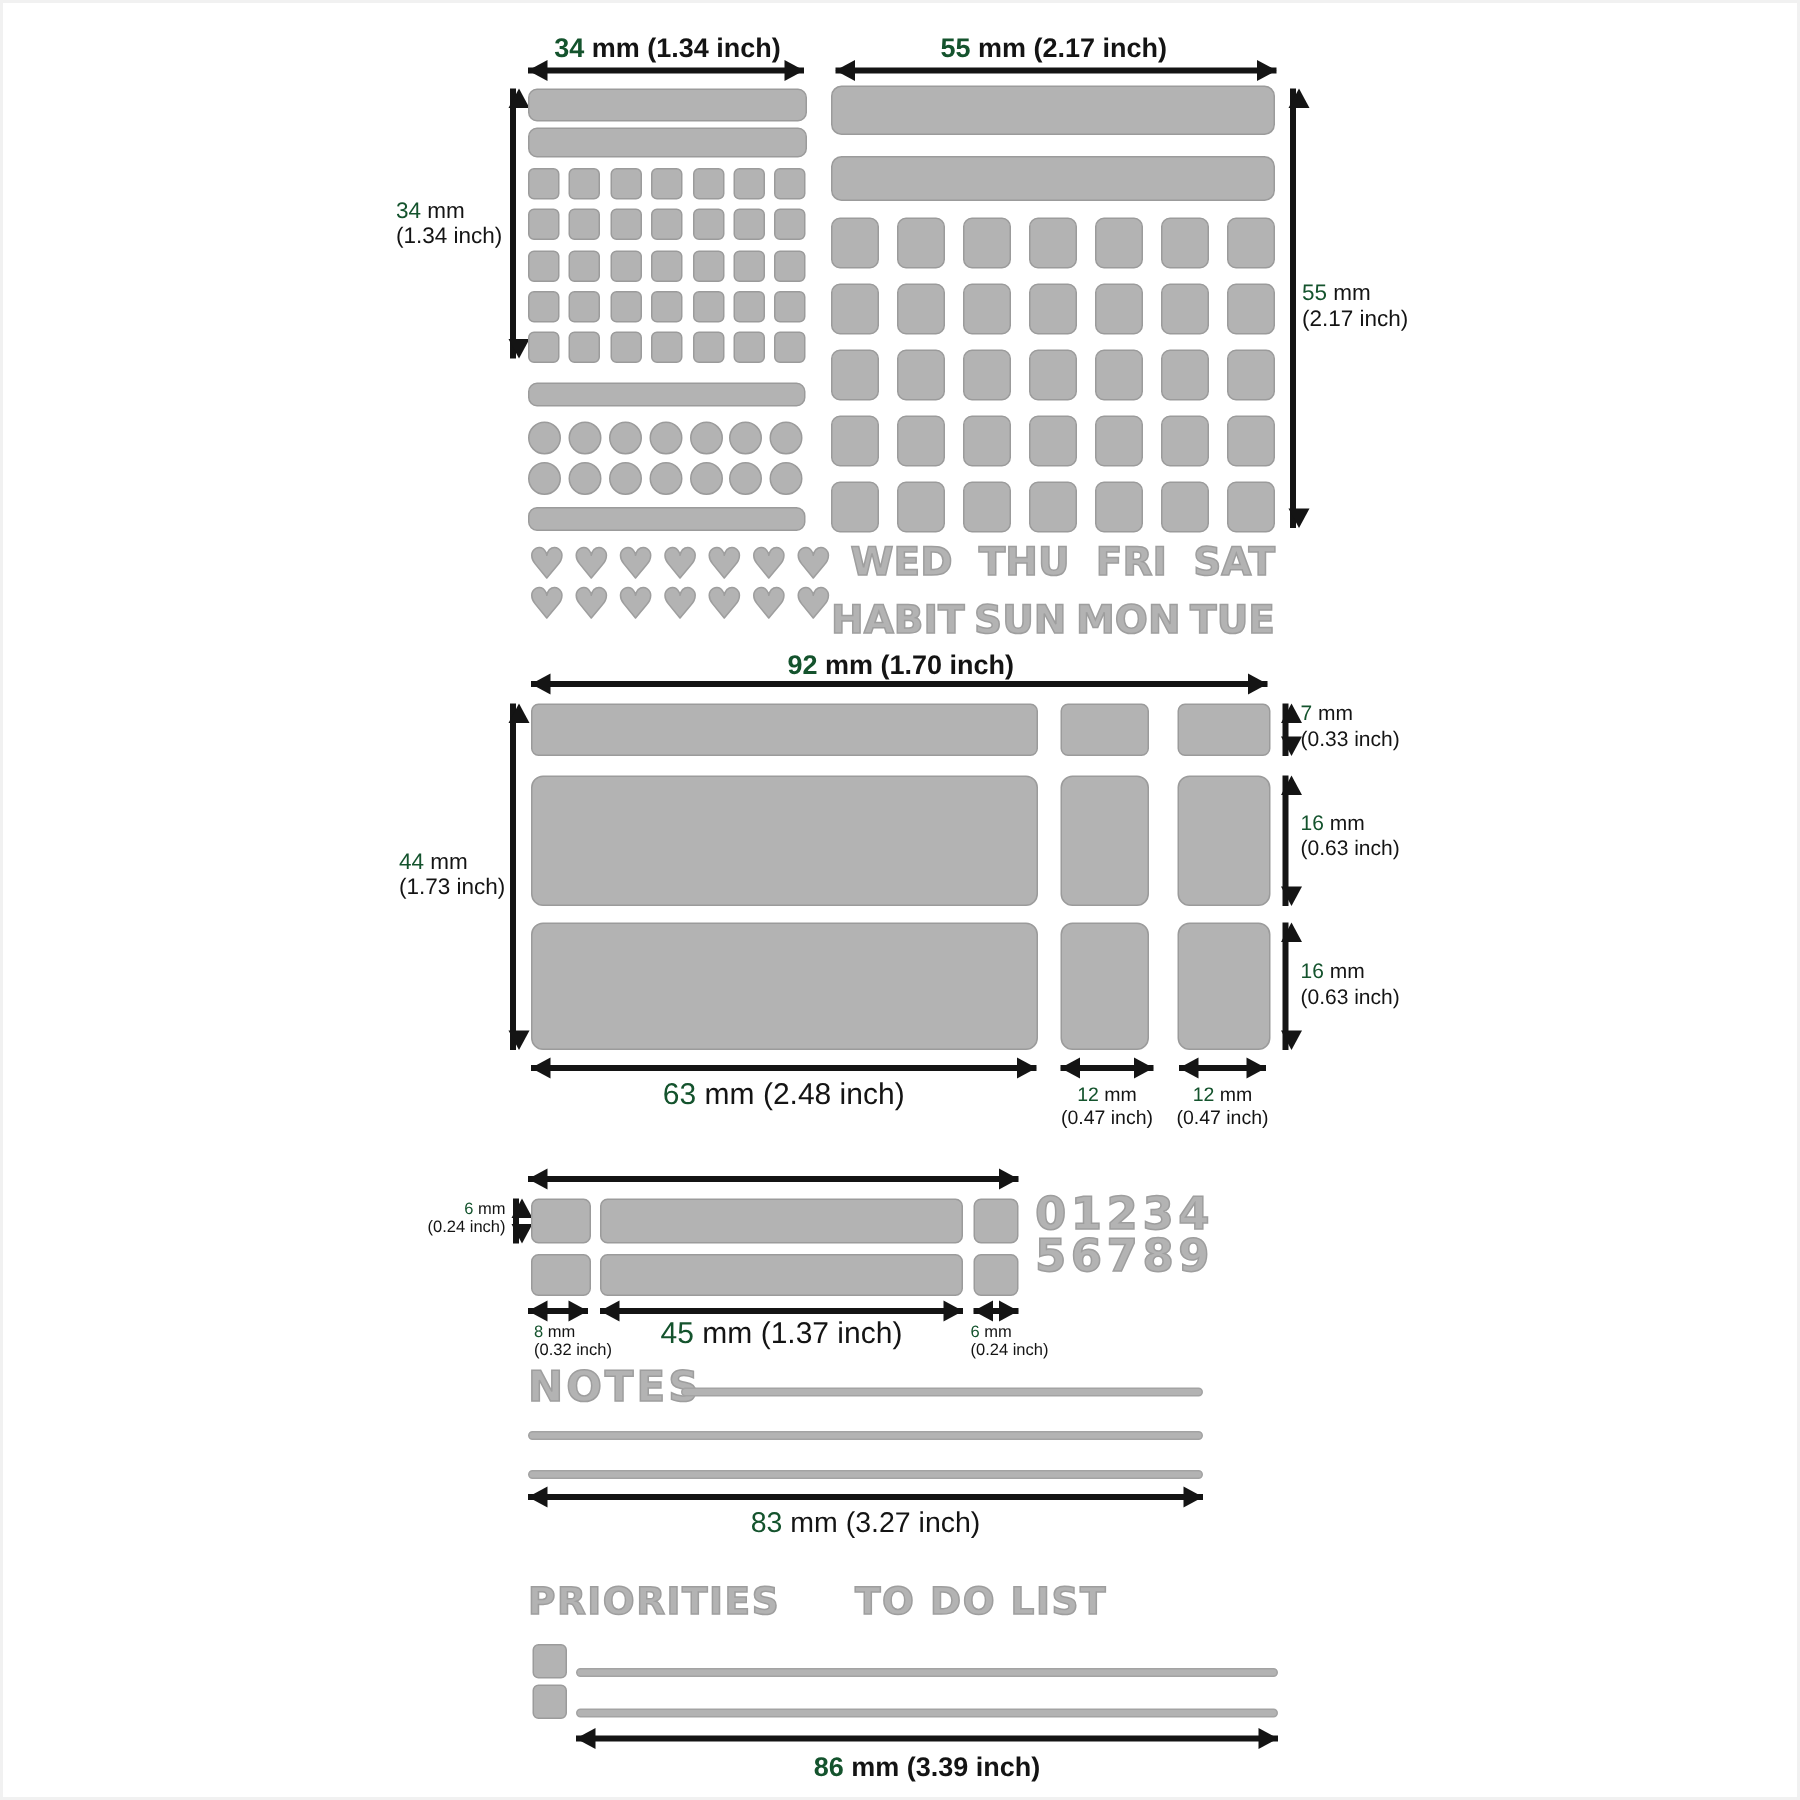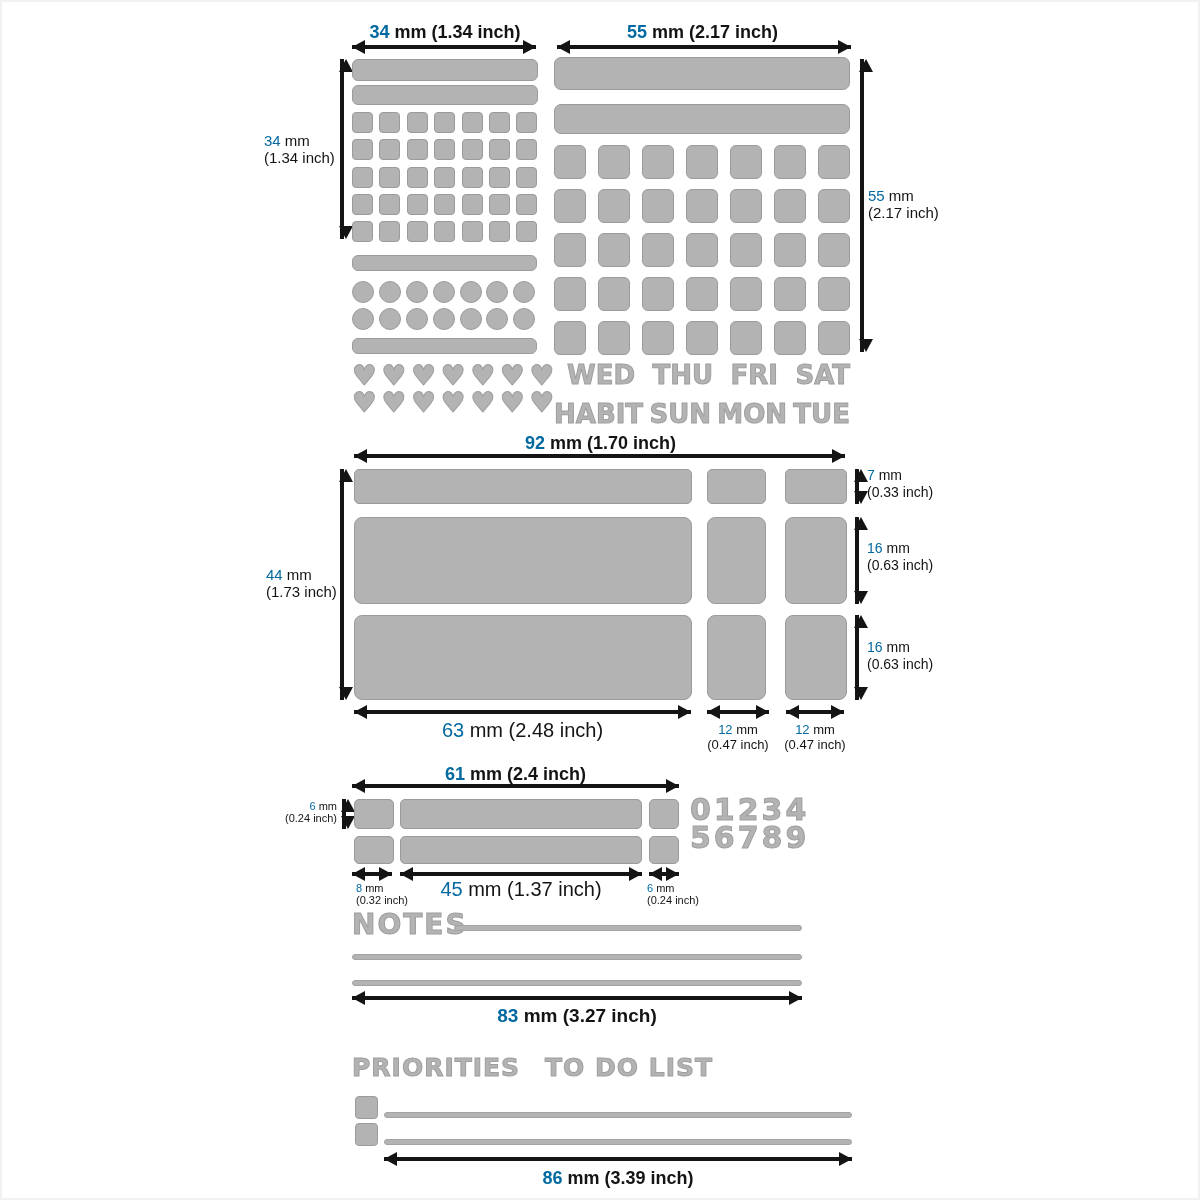--- a/index.html
+++ b/index.html
@@ -27,24 +27,24 @@
   .stencil{position:absolute;font-family:"DejaVu Sans",sans-serif;font-weight:bold;
            color:#b3b3b3;-webkit-text-stroke:1px #9e9e9e;white-space:nowrap;}
   .days{position:static;display:flex;justify-content:space-between;font-size:26px;line-height:26px;}
   .heart-row{font-size:28px;line-height:27px;letter-spacing:4.5px;color:#b3b3b3;
              -webkit-text-stroke:1px #9e9e9e;font-family:"DejaVu Sans",sans-serif;}
   .digits-small{font-size:30px;line-height:28px;letter-spacing:3px;}
   .digits-big div{font-size:38px;line-height:44.8px;letter-spacing:4px;}
 
   
   .dim{position:absolute;color:#141414;white-space:nowrap;}
-  .dim .n{color:#0369a1;}
+  .dim .n{color:#14532d;}
   .big{font-size:18px;font-weight:bold;}
   .big20{font-size:20px;font-weight:normal;}
-  .big19{font-size:19px;font-weight:bold;}
+  .big19{font-size:19px;font-weight:normal;}
   .side{font-size:15px;line-height:16.5px;}
   .lab14{font-size:14px;line-height:16.5px;}
   .lab13{font-size:13px;line-height:15px;}
   .lab11{font-size:11px;line-height:12px;}
   .center{text-align:center;}
   .right{text-align:right;}
 
   
   .arr-h{position:absolute;height:0;border-top:4px solid #141414;}
   .arr-h::before{content:"";position:absolute;left:0;top:-9px;width:0;height:0;
@@ -238,21 +238,20 @@
   <div class="dim lab13 center" style="left:695px;top:720px;width:82px">
     <div><span class="n">12</span><span> mm</span></div>
     <div>(0.47 inch)</div>
   </div>
   <div class="arr-h" style="left:784px;top:708px;width:58px"></div>
   <div class="dim lab13 center" style="left:772px;top:720px;width:82px">
     <div><span class="n">12</span><span> mm</span></div>
     <div>(0.47 inch)</div>
   </div>
 
-  <div class="dim big center" style="left:350px;top:762px;width:327px"><span class="n">61</span><span> mm (2.4 inch)</span></div>
   <div class="arr-h" style="left:350px;top:782px;width:327px"></div>
   <div class="arr-v" style="left:340px;top:797px;height:30px"></div>
   <div class="dim lab11 right" style="left:255px;top:798px;width:80px">
     <div><span class="n">6</span><span> mm</span></div>
     <div>(0.24 inch)</div>
   </div>
 
   <div class="shape" style="position:absolute;left:352px;top:797px;width:40px;height:30px"></div>
   <div class="shape" style="position:absolute;left:398px;top:797px;width:242px;height:30px"></div>
   <div class="shape" style="position:absolute;left:647px;top:797px;width:30px;height:30px"></div>
@@ -280,21 +279,21 @@
 
 
   <div class="stencil" style="left:350px;top:906px;font-size:28px;letter-spacing:2px">NOTES</div>
   <div class="noteline" style="left:452px;top:923px;width:348px"></div>
   <div class="noteline" style="left:350px;top:952px;width:450px"></div>
   <div class="noteline" style="left:350px;top:978px;width:450px"></div>
   <div class="arr-h" style="left:350px;top:994px;width:450px"></div>
   <div class="dim big19 center" style="left:350px;top:1003px;width:450px"><span class="n">83</span><span> mm (3.27 inch)</span></div>
 
   <div class="stencil" style="left:350px;top:1051px;font-size:25px;letter-spacing:1px">PRIORITIES</div>
-  <div class="stencil" style="left:543px;top:1051px;font-size:25px;letter-spacing:1px">TO DO LIST</div>
+  <div class="stencil" style="left:568px;top:1051px;font-size:25px;letter-spacing:1px">TO DO LIST</div>
 
   <div class="shape" style="position:absolute;left:353px;top:1094px;width:23px;height:23px;border-radius:4px"></div>
   <div class="noteline" style="left:382px;top:1110px;width:468px"></div>
   <div class="shape" style="position:absolute;left:353px;top:1121px;width:23px;height:23px;border-radius:4px"></div>
   <div class="noteline" style="left:382px;top:1137px;width:468px"></div>
 
   <div class="arr-h" style="left:382px;top:1155px;width:468px"></div>
   <div class="dim big center" style="left:382px;top:1166px;width:468px"><span class="n">86</span><span> mm (3.39 inch)</span></div>
 
 </div>

